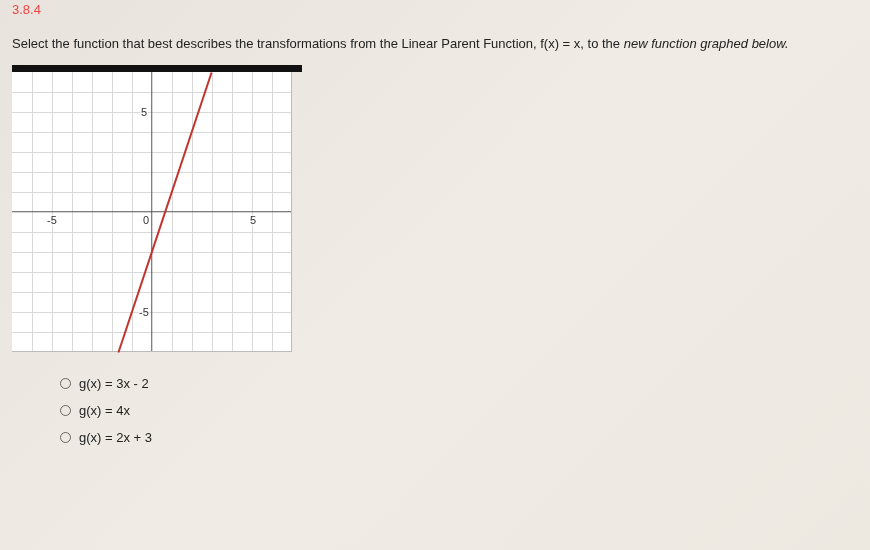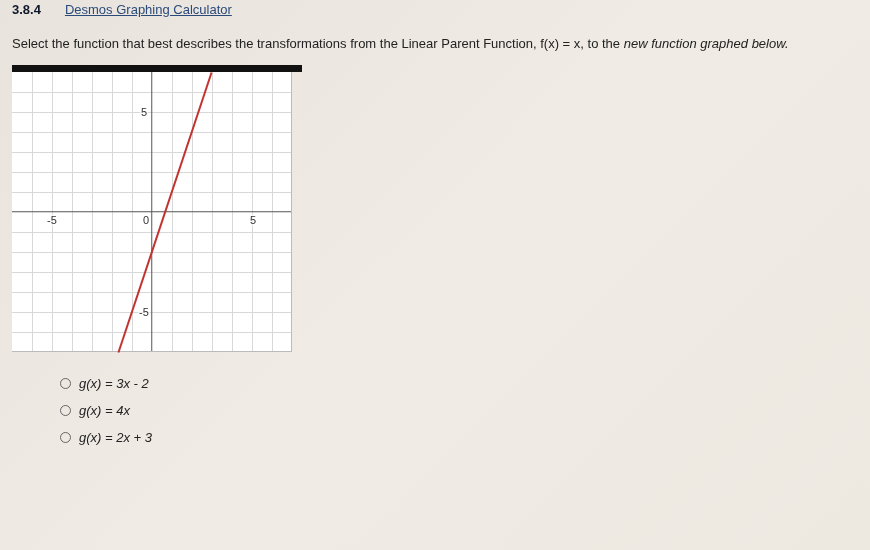--- a/index.html
+++ b/index.html
@@ -13,22 +13,22 @@
       padding: 0 12px;
       overflow: hidden;
     }
     .header-row {
       display: flex;
       align-items: baseline;
       gap: 24px;
       padding-top: 2px;
     }
     .section-num {
-      font-weight: bold;
-      color: #0f172a;
+      font-weight: normal;
+      color: #ef4444;
     }
     .desmos-link {
       text-decoration: underline;
       color: #2a4a7a;
       font-weight: 500;
     }
     .question {
       margin-top: 19px;
       font-size: 13px;
       color: #222;
@@ -84,28 +84,27 @@
       align-items: center;
       gap: 8px;
     }
     .radio {
       width: 11px;
       height: 11px;
       border: 1.5px solid #666;
       border-radius: 50%;
       flex-shrink: 0;
     }
-    .opt-label { font-size: 13px; font-style: italic; }
+    .opt-label { font-size: 13px; }
   </style>
 </head>
 <body>
 
 <div class="header-row">
   <span class="section-num">3.8.4</span>
-  <span class="desmos-link">Desmos Graphing Calculator</span>
 </div>
 
 <div class="question">
   <span>Select the function that best describes the transformations from the Linear Parent Function, </span><span>f(x) = x</span><span>, to the </span><span class="italic">new function graphed below.</span>
 </div>
 
 <div class="graph-wrap">
   <div class="graph-topbar"></div>
   <div class="graph">
 

